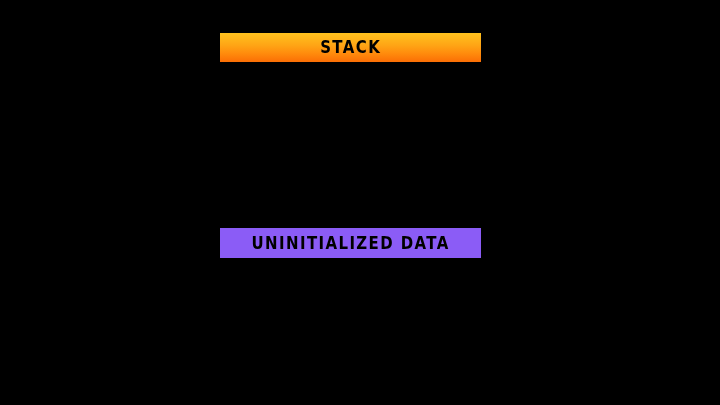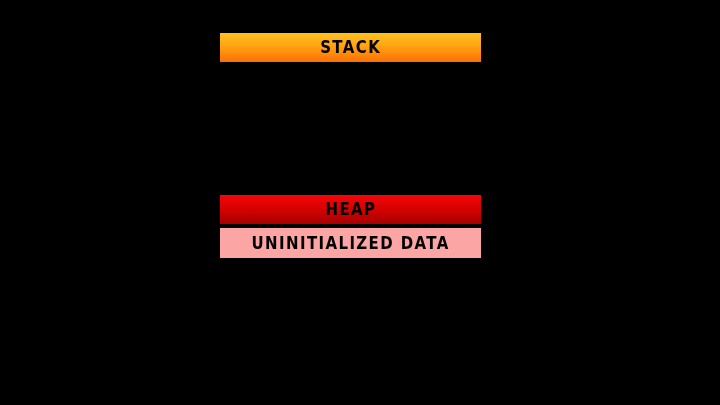--- a/index.html
+++ b/index.html
@@ -55,21 +55,21 @@
 
   .seg-heap {
     top: 195px;
     height: 29px;
     background: linear-gradient(to bottom, #F50606 0%, #D50202 48%, #A60000 100%);
   }
 
   .seg-uninitialized {
     top: 228px;
     height: 30px;
-    background: #fca5a5;
+    background: #8b5cf6;
   }
 
   .seg-initialized {
     top: 262px;
     height: 31px;
     background: #969696;
   }
 
   .seg-machine-code {
     top: 297px;
@@ -95,23 +95,20 @@
 <body>
 
 <div id="canvas">
 
   <div class="segment seg-stack">
     <span class="segment-label">STACK</span>
   </div>
 
   <div class="gap-region"></div>
 
-  <div class="segment seg-heap">
-    <span class="segment-label">HEAP</span>
-  </div>
 
   <div class="segment seg-uninitialized">
     <span class="segment-label">UNINITIALIZED DATA</span>
   </div>
 
 
   <div class="segment seg-machine-code">
     <span class="segment-label">MACHINE CODE</span>
   </div>
 

